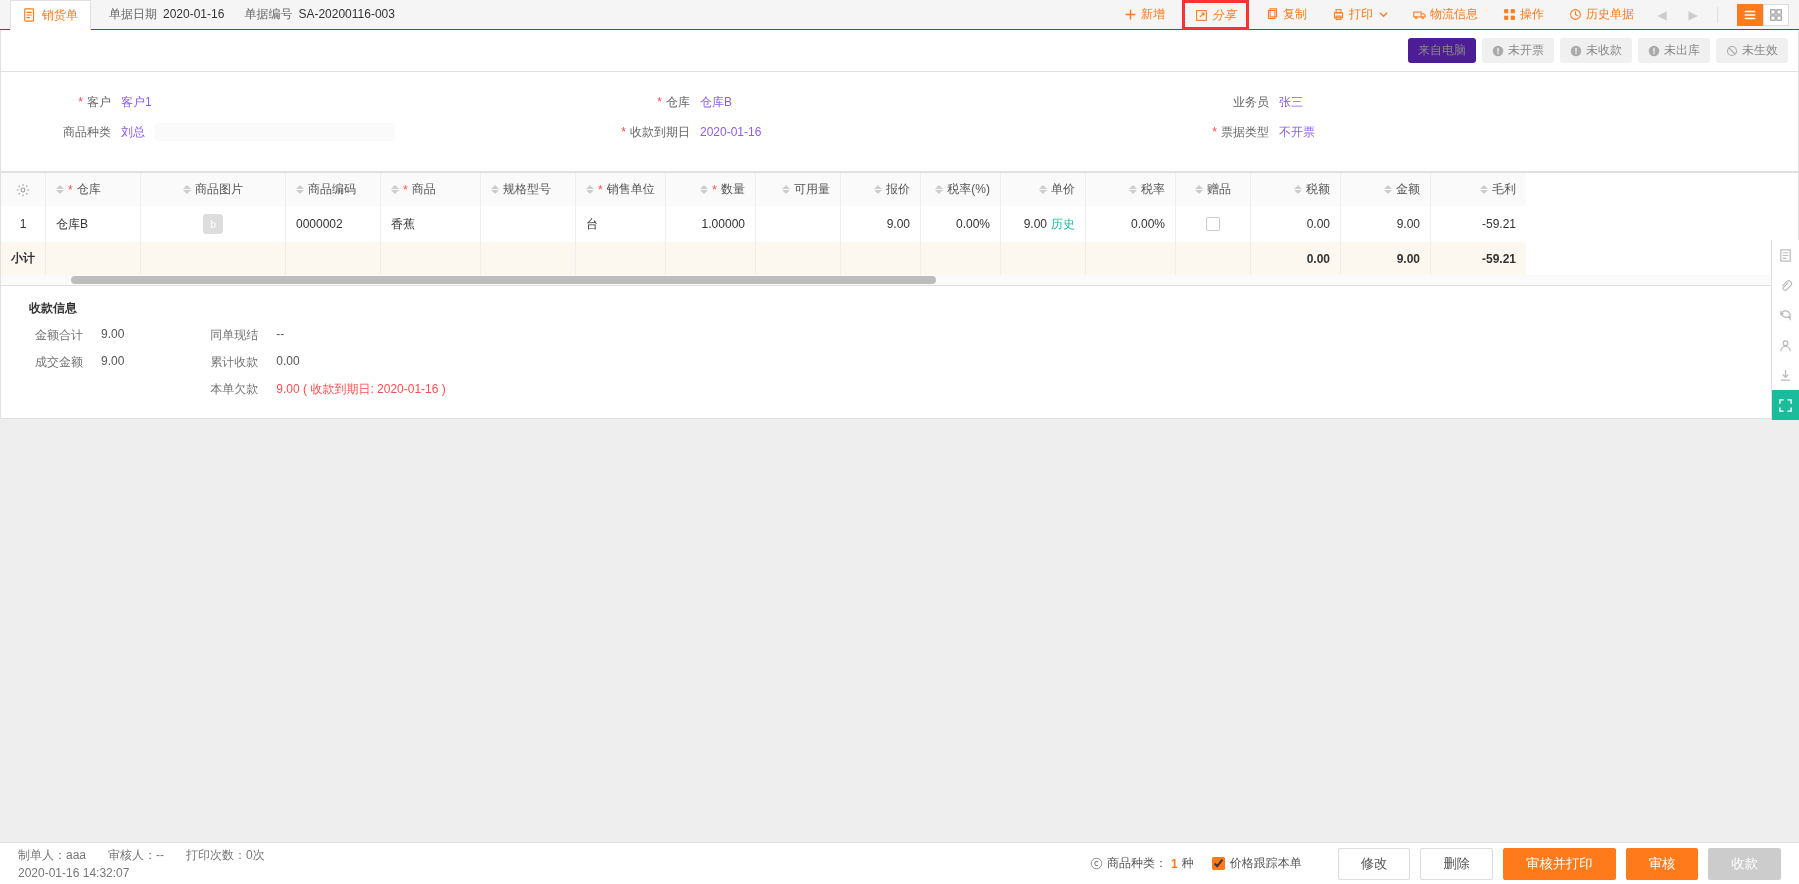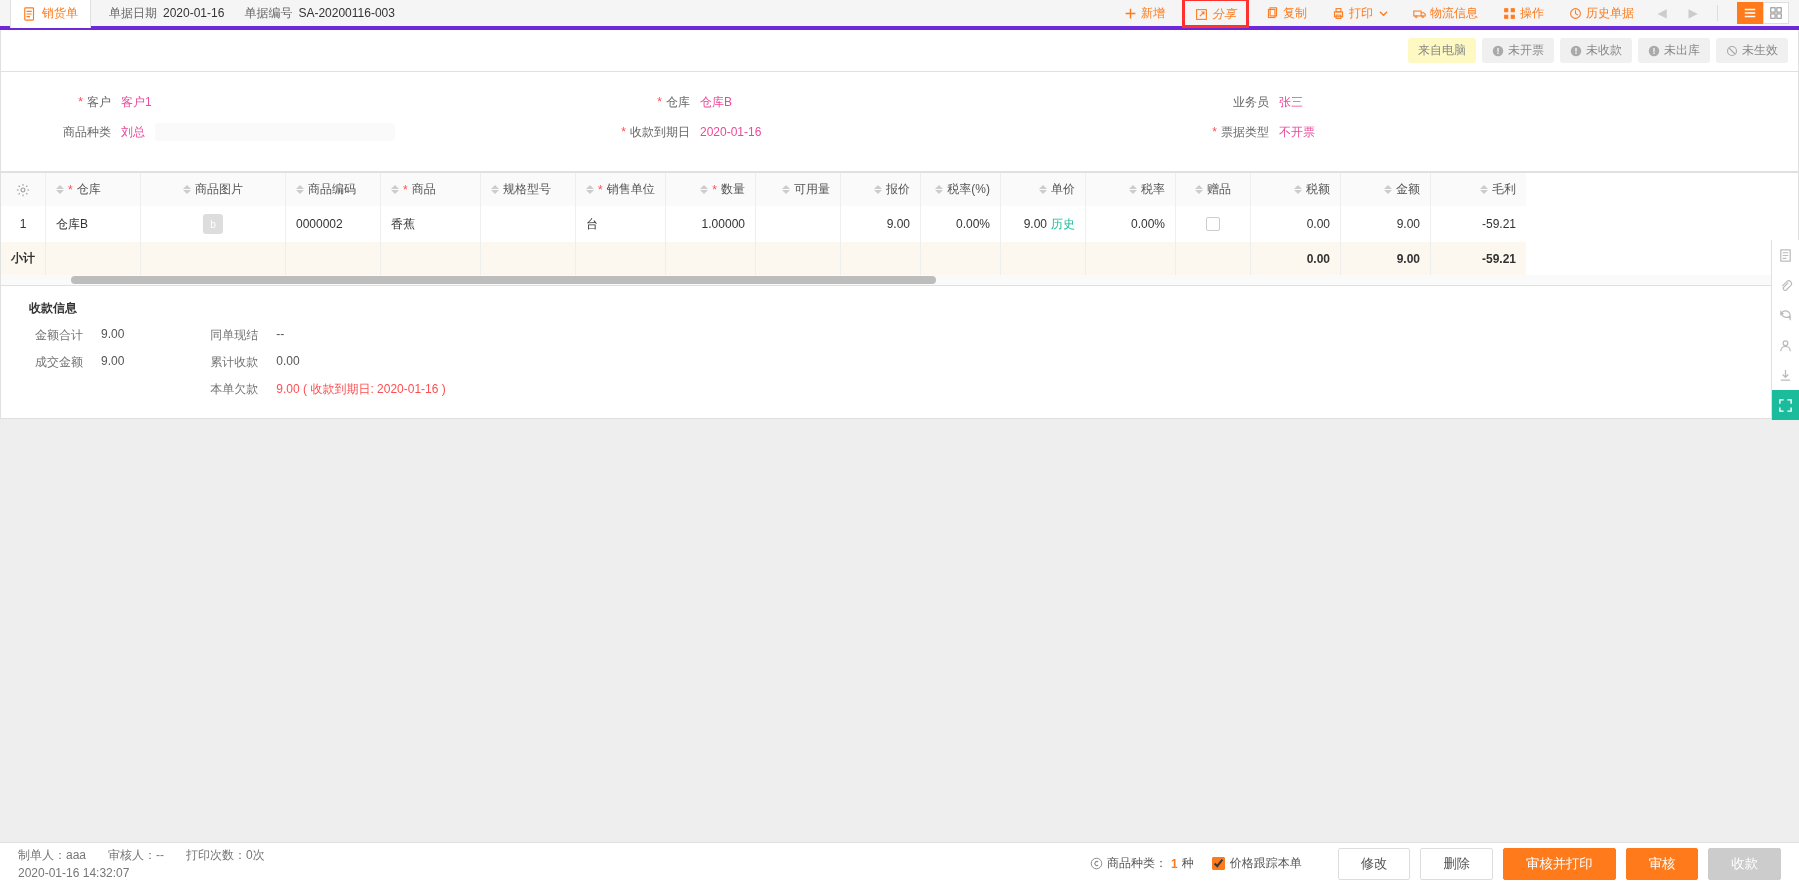--- a/index.html
+++ b/index.html
@@ -1,17 +1,17 @@
 <!DOCTYPE html>
 <html><head>
 <meta charset="utf-8">
 <style>
   *{box-sizing:border-box;margin:0;padding:0;font-family:"Microsoft YaHei","PingFang SC",sans-serif;}
   body{background:#eee;font-size:12px;color:#333;width:1799px;height:884px;overflow:hidden;position:relative;}
-  .top-bar{background:#f5f5f5;height:30px;border-bottom:4px solid #6d28d9;display:flex;align-items:center;padding:0 10px;}
+  .top-bar{background:#f5f5f5;height:30px;border-bottom:1px solid #6d28d9;display:flex;align-items:center;padding:0 10px;}
   .tab{background:#fff;height:30px;display:flex;align-items:center;padding:0 12px;border:1px solid #e0e0e0;border-bottom:none;color:#ff7a1a;gap:5px;}
   .tab svg{width:14px;height:14px;fill:#ff7a1a;}
   .top-meta{display:flex;align-items:center;gap:20px;margin-left:18px;color:#666;}
   .top-meta b{font-weight:400;color:#333;margin-left:6px;}
   .top-actions{margin-left:auto;display:flex;align-items:center;gap:9px;}
   .tbtn{display:flex;align-items:center;gap:4px;height:26px;padding:0 8px;color:#666;cursor:pointer;border-radius:2px;}
   .tbtn svg{width:13px;height:13px;}
   .tbtn.orange{color:#ff7a1a;}
   .tbtn.orange svg{fill:#ff7a1a;stroke:#ff7a1a;}
   .hl-box{border:3px solid #ff3030;padding:0 2px;height:30px;display:flex;align-items:flex-start;font-style:italic;}
@@ -19,29 +19,29 @@
   .arrow-btn{width:22px;height:22px;display:flex;align-items:center;justify-content:center;color:#ccc;cursor:pointer;}
   .view-toggle{display:flex;margin-left:6px;}
   .vt{width:26px;height:22px;display:flex;align-items:center;justify-content:center;border:1px solid #ddd;background:#fff;}
   .vt.active{background:#ff7a1a;border-color:#ff7a1a;}
   .vt svg{width:14px;height:14px;}
   .vt.active svg{fill:#fff;stroke:#fff;}
   .vt:not(.active) svg{fill:#999;stroke:#999;}
 
   .status-row{background:#fff;padding:8px 10px;display:flex;justify-content:flex-end;gap:6px;border:1px solid #e0e0e0;border-top:none;}
   .status-chip{background:#f0f0f0;color:#888;padding:4px 10px;border-radius:3px;display:flex;align-items:center;gap:4px;}
-  .status-chip.plain{background:#fef9c3;}
+  .status-chip.plain{background:#4c1d95;}
   .status-chip svg{width:12px;height:12px;fill:#aaa;}
 
   .form-card{background:#fff;border:1px solid #e0e0e0;border-top:none;padding:10px 30px 18px;}
   .form-row{display:flex;margin:12px 0;}
   .form-cell{flex:1;display:flex;align-items:center;gap:10px;}
   .form-label{width:80px;text-align:right;color:#666;}
   .req{color:#ff4d4f;margin-right:4px;}
-  .form-val{color:#ec4899;}
+  .form-val{color:#8b5cf6;}
   .link{color:#ff7a1a;cursor:pointer;display:flex;align-items:center;gap:4px;}
   .redact{display:inline-block;width:240px;height:18px;background:#fafafa;border-radius:3px;}
 
   .grid{border:1px solid #e0e0e0;background:#fff;}
   .grow{display:flex;}
   .gcell{border-right:1px solid #eee;padding:8px 10px;display:flex;align-items:center;overflow:hidden;white-space:nowrap;}
   .ghead .gcell{background:#fafafa;color:#555;font-weight:500;position:relative;}
   .ghead .req{color:#ff4d4f;}
   .sorter{display:inline-flex;flex-direction:column;margin-right:4px;line-height:0;}
   .sorter span{width:0;height:0;border-left:4px solid transparent;border-right:4px solid transparent;}

